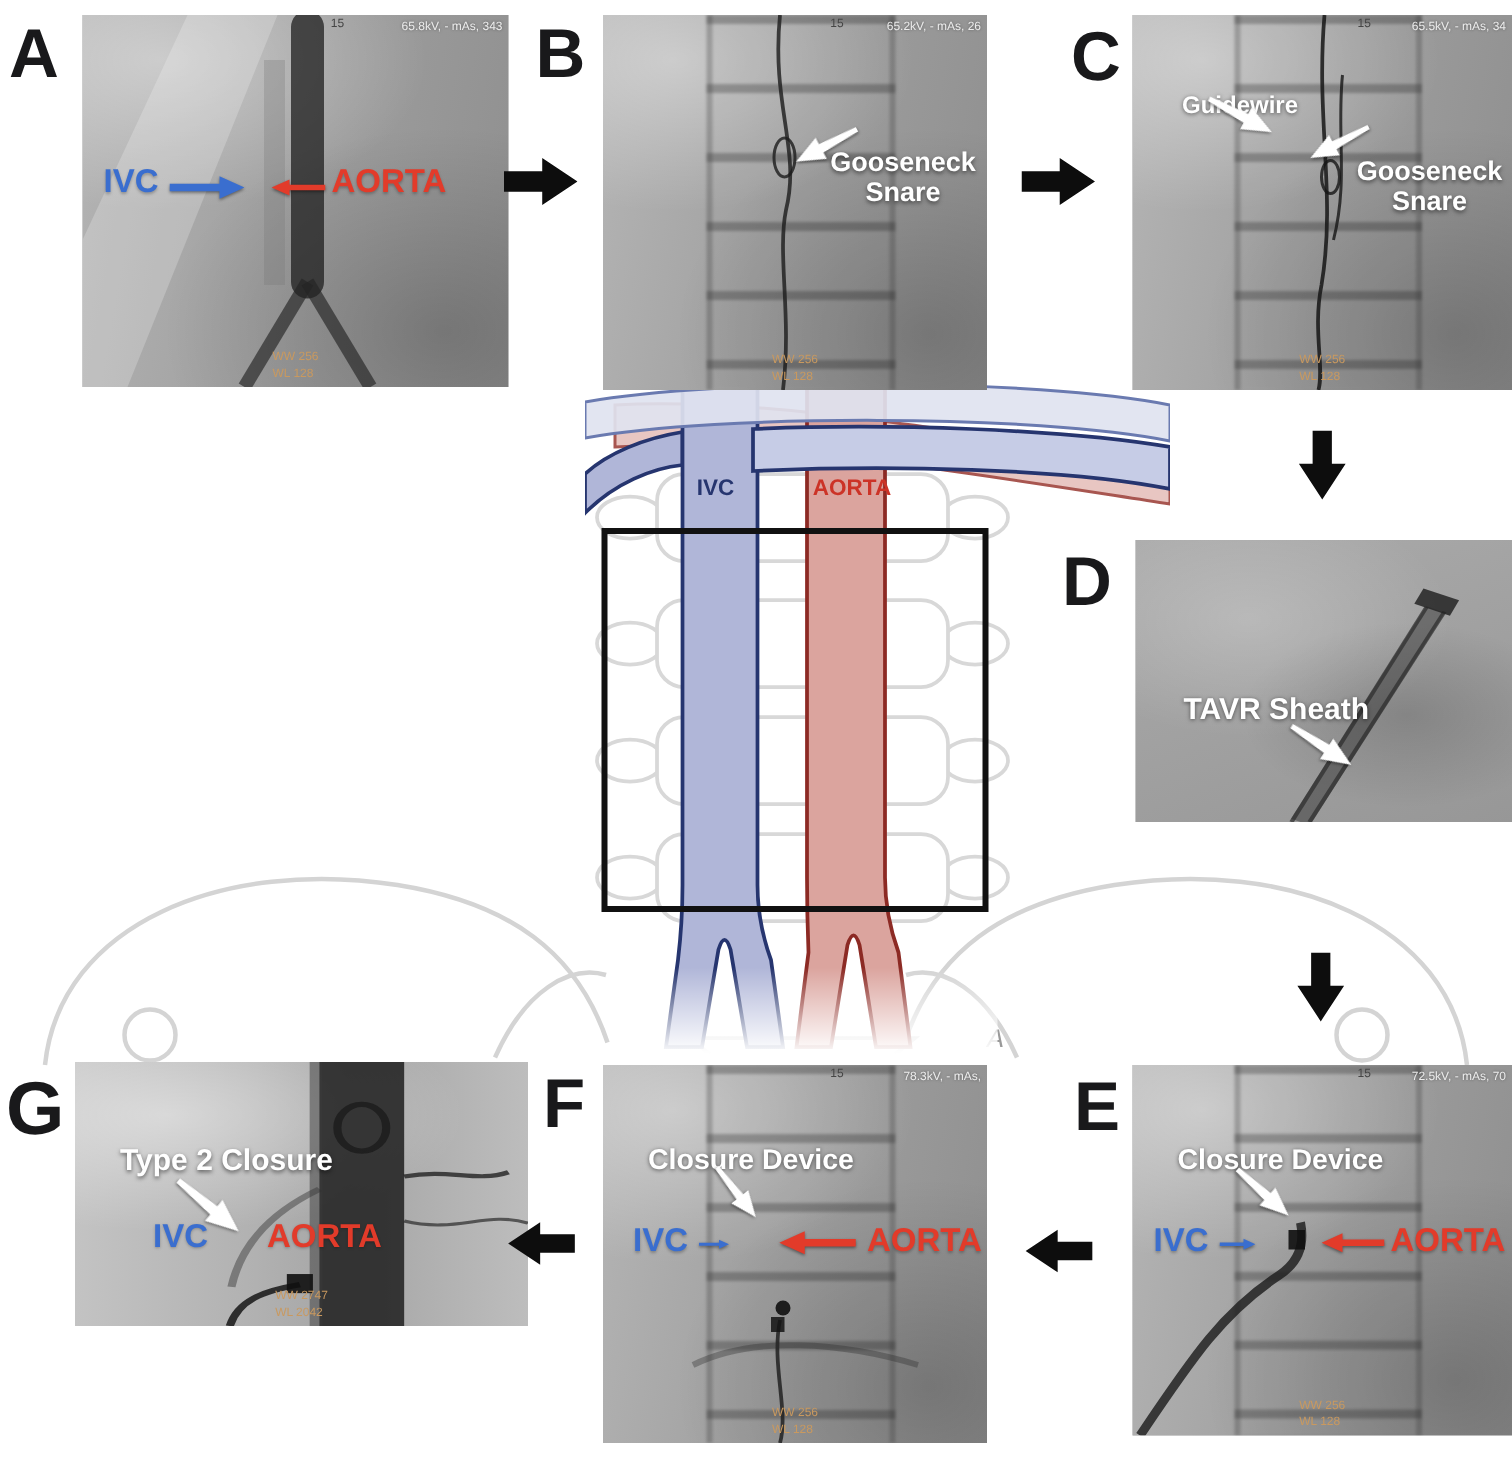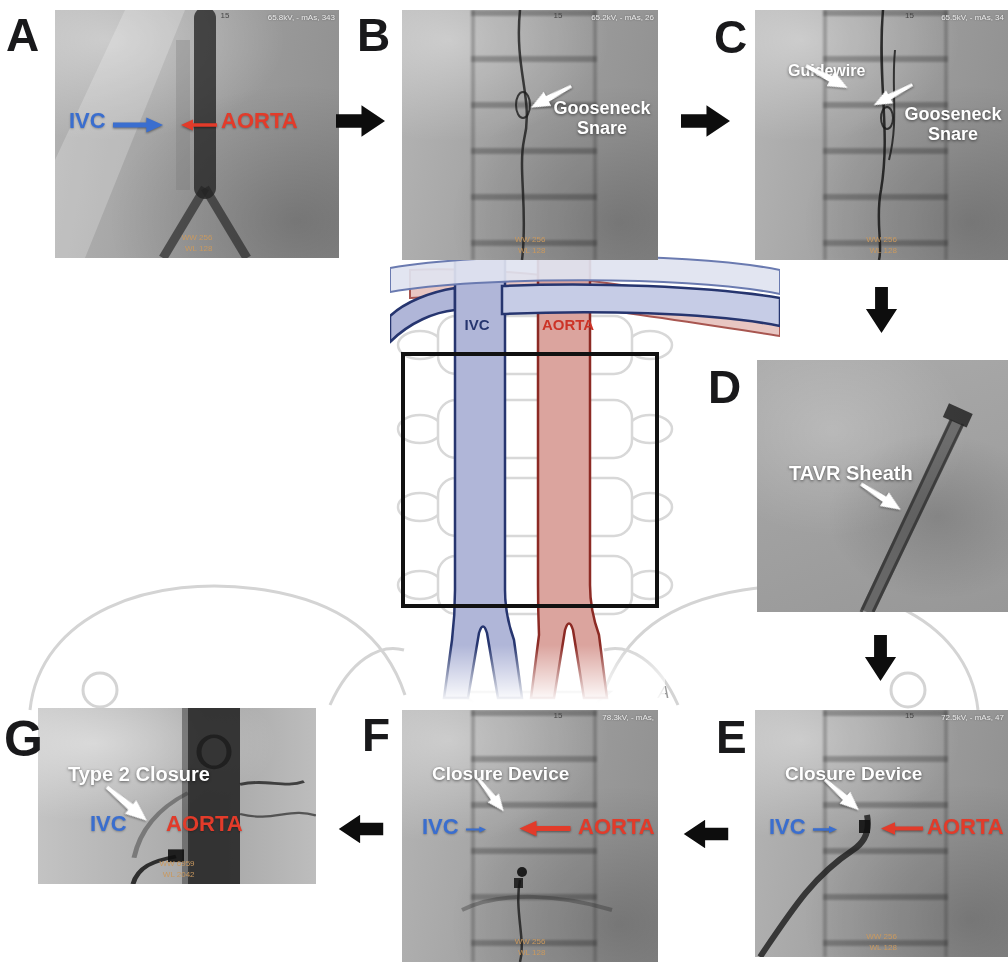--- a/index.html
+++ b/index.html
@@ -23,21 +23,21 @@
       linear-gradient(90deg,#c3c3c3,#b1b1b1 40%,#a5a5a5 60%,#bdbdbd);}
   .spine{position:absolute;top:0;bottom:0;left:27%;width:46%;
     background:repeating-linear-gradient(180deg, rgba(25,25,25,.30) 0 6px, rgba(130,130,130,.06) 6px 46px);
     border-left:4px solid rgba(50,50,50,.26);border-right:4px solid rgba(50,50,50,.26);
     filter:blur(1.2px);}
   .anat{position:absolute;inset:0;width:100%;height:100%;}
   .kv{position:absolute;top:3px;right:4px;font-size:8px;color:#ededed;white-space:nowrap;
       text-shadow:0 0 2px rgba(0,0,0,.4);margin-left:19px;}
   .frame{position:absolute;top:1px;left:50%;transform:translateX(-50%);font-size:8px;color:#454545;margin-left:28px;}
   .wwwl{position:absolute;bottom:4px;left:50%;transform:translateX(-50%);
-        font-size:8px;line-height:1.3;color:#c9995f;text-align:right;white-space:nowrap;}
+        font-size:8px;line-height:1.3;color:#c9995f;text-align:left;white-space:nowrap;}
   .wlab{position:absolute;color:#fff;font-weight:bold;line-height:1.12;
         text-shadow:0 1px 3px rgba(0,0,0,.55);}
   .ivc-t{position:absolute;font-weight:bold;color:#3a6ecf;text-shadow:0 1px 2px rgba(0,0,0,.25);}
   .ao-t{position:absolute;font-weight:bold;color:#e23b2a;text-shadow:0 1px 2px rgba(0,0,0,.25);}
   .letter{position:absolute;z-index:6;font-size:46px;font-weight:bold;color:#19191b;line-height:1;}
   .flow{position:absolute;z-index:6;}
   .annarr{position:absolute;filter:drop-shadow(0 1px 1px rgba(0,0,0,.45));}
 </style>
 </head>
 <body>
@@ -161,21 +161,21 @@
     <div>WW 256</div>
     <div>WL 128</div>
   </div>
 </div>
 
 <svg class="flow" style="left:865px;top:286px;" width="33" height="48" viewBox="0 0 36 50">
   <polygon points="11,0 25,0 25,24 35,24 18,50 1,24 11,24" fill="#0d0d0d"></polygon>
   </svg>
 
 <div class="letter" style="left:708px;top:364px;">D</div>
-<div class="panel" style="left:757px;top:360px;width:251px;height:252px;">
+<div class="panel" style="left:757px;top:360px;width:251px;height:188px;">
   <div class="xray-plain"></div>
   <svg class="anat" viewBox="0 0 251 252" preserveAspectRatio="none">
     <line x1="200" y1="62" x2="110" y2="252" stroke="#404040" stroke-width="14" opacity=".55"></line>
     <line x1="206" y1="64" x2="116" y2="252" stroke="#2c2c2c" stroke-width="3" opacity=".7"></line>
     <line x1="194" y1="60" x2="104" y2="252" stroke="#2c2c2c" stroke-width="3" opacity=".7"></line>
     <rect x="188" y="48" width="26" height="15" transform="rotate(24 201 55)" fill="#252525" opacity=".85"></rect>
   </svg>
   <div class="wlab" style="left:32px;top:102px;font-size:20px;">TAVR Sheath</div>
   <svg class="annarr" style="left:100px;top:128px;transform:rotate(33deg);" width="48" height="18" viewBox="0 0 58 22">
     <polygon points="0,9 34,7 34,1 58,11 34,21 34,15 0,13" fill="#ffffff"></polygon>
@@ -187,21 +187,21 @@
   </svg>
 
 <div class="letter" style="left:716px;top:714px;">E</div>
 <div class="panel" style="left:755px;top:710px;width:253px;height:247px;">
   <div class="xray"></div>
   <div class="spine"></div>
   <svg class="anat" viewBox="0 0 253 247" preserveAspectRatio="none">
     <path d="M5,247 C40,195 60,165 98,140 C110,132 115,120 112,105" stroke="#1a1a1a" stroke-width="6" fill="none" opacity=".8"></path>
     <rect x="104" y="110" width="11" height="13" fill="#0f0f0f" opacity=".9"></rect>
   </svg>
-  <div class="kv">72.5kV, - mAs, 47</div>
+  <div class="kv">72.5kV, - mAs, 70</div>
   <div class="frame">15</div>
   <div class="wlab" style="left:30px;top:53px;font-size:19px;">Closure Device</div>
   <svg class="annarr" style="left:64px;top:76px;transform:rotate(42deg);" width="46" height="18" viewBox="0 0 58 22">
     <polygon points="0,9 34,7 34,1 58,11 34,21 34,15 0,13" fill="#ffffff"></polygon>
     </svg>
   <div class="ivc-t" style="left:14px;top:104px;font-size:22px;">IVC</div>
   <svg class="annarr" style="left:58px;top:112px;" width="24" height="15" viewBox="0 0 60 20">
     <polygon points="0,7 40,7 40,1 60,10 40,19 40,13 0,13" fill="#3a6ecf"></polygon>
     </svg>
   <svg class="annarr" style="left:126px;top:110px;" width="42" height="17" viewBox="0 0 60 20">
@@ -246,35 +246,35 @@
     <div>WW 256</div>
     <div>WL 128</div>
   </div>
 </div>
 
 <svg class="flow" style="left:338px;top:813px;" width="46" height="32" viewBox="0 0 50 36">
   <polygon points="50,11 24,11 24,2 0,18 24,34 24,25 50,25" fill="#0d0d0d"></polygon>
   </svg>
 
 <div class="letter" style="left:4px;top:714px;font-size:50px;">G</div>
-<div class="panel" style="left:38px;top:708px;width:278px;height:176px;">
+<div class="panel" style="left:50px;top:708px;width:278px;height:176px;padding-left:24px;">
   <div class="xray-g"></div>
   <svg class="anat" viewBox="0 0 278 249" preserveAspectRatio="none">
     <rect x="150" y="0" width="52" height="249" fill="#1e1e1e" opacity=".85"></rect>
     <rect x="144" y="0" width="8" height="249" fill="#3a3a3a" opacity=".5"></rect>
     <ellipse cx="176" cy="62" rx="15" ry="22" stroke="#0f0f0f" stroke-width="5" fill="none" opacity=".55"></ellipse>
     <path d="M202,108 C230,100 246,114 266,104" stroke="#222" stroke-width="4" fill="none" opacity=".8"></path>
     <path d="M202,150 C235,162 252,140 278,152" stroke="#2a2a2a" stroke-width="3" fill="none" opacity=".7"></path>
     <path d="M150,120 C120,142 102,172 96,212" stroke="#333" stroke-width="5" fill="none" opacity=".45"></path>
     <path d="M95,249 C100,225 115,216 138,210" stroke="#161616" stroke-width="5" fill="none" opacity=".85"></path>
     <rect x="130" y="200" width="16" height="18" fill="#101010" opacity=".9"></rect>
   </svg>
   <div class="wlab" style="left:30px;top:55px;font-size:20px;">Type 2 Closure</div>
   <svg class="annarr" style="left:58px;top:86px;transform:rotate(40deg);" width="62" height="20" viewBox="0 0 58 22">
     <polygon points="0,9 34,7 34,1 58,11 34,21 34,15 0,13" fill="#ffffff"></polygon>
     </svg>
   <div class="ivc-t" style="left:52px;top:103px;font-size:22px;">IVC</div>
   <div class="ao-t" style="left:128px;top:103px;font-size:22px;">AORTA</div>
   <div class="wwwl">
-    <div>WW 6959</div>
+    <div>WW 2747</div>
     <div>WL 2042</div>
   </div>
 </div>
 
 </body></html>

